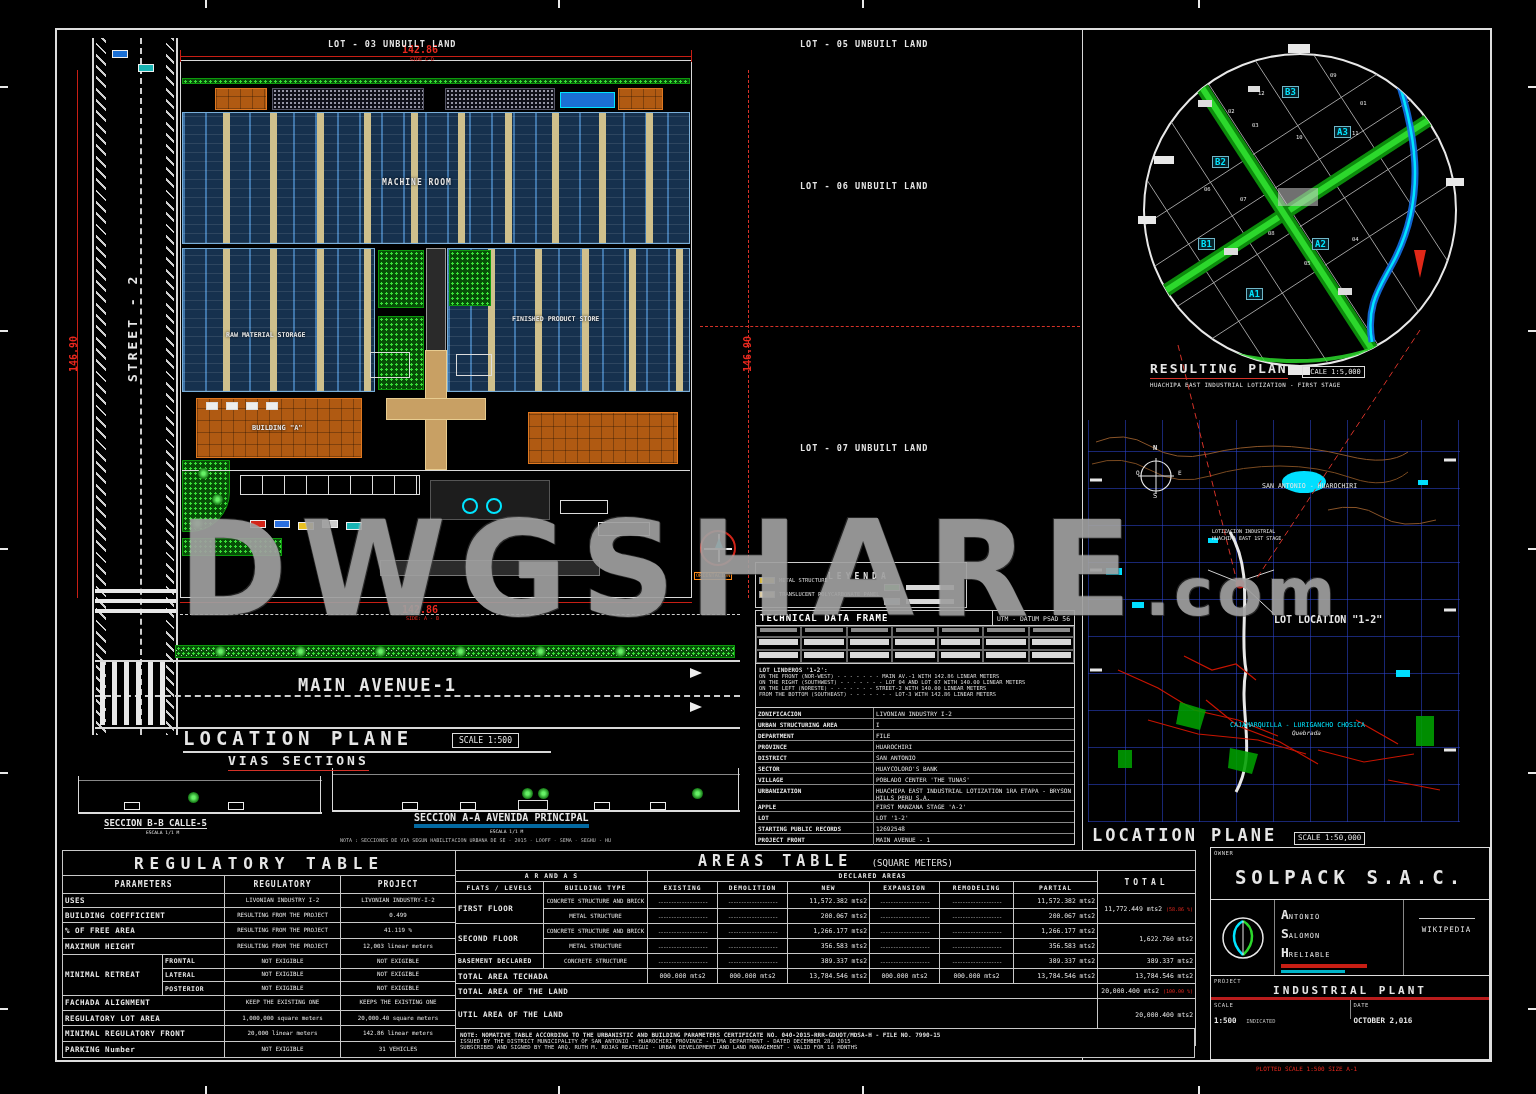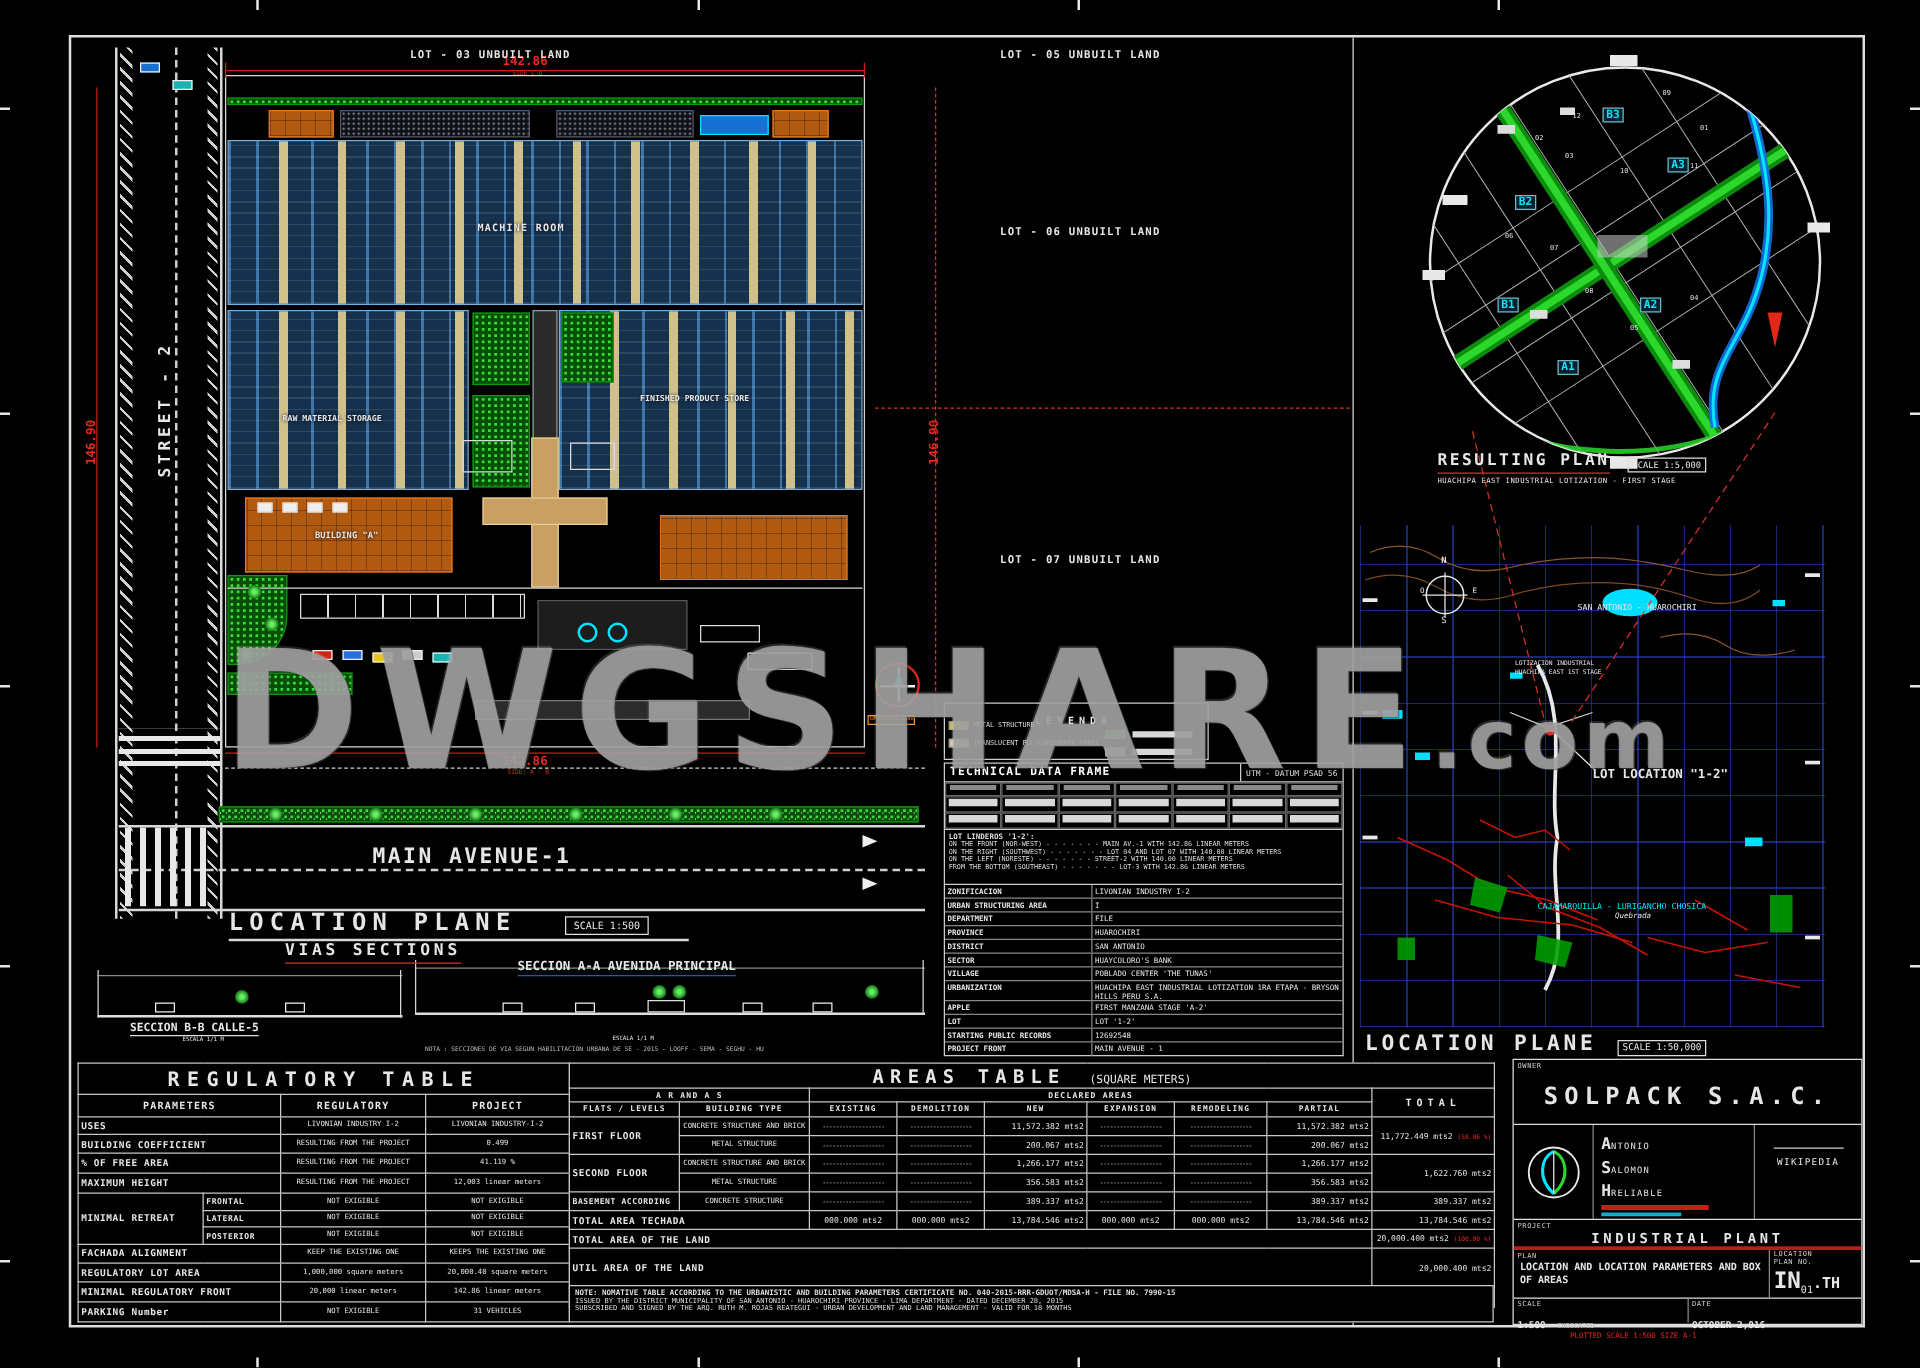--- a/index.html
+++ b/index.html
@@ -199,21 +199,21 @@
   <div class="vl" style="left:406px;top:4px;height:44px"></div>
   <div class="abs" style="left:186px;top:36px;width:30px;height:10px;border:1px solid #ddd"></div>
   <div class="tree" style="left:190px;top:24px"></div>
   <div class="tree" style="left:206px;top:24px"></div>
   <div class="tree" style="left:360px;top:24px"></div>
   <div class="car" style="left:70px;top:38px"></div>
   <div class="car" style="left:128px;top:38px"></div>
   <div class="car" style="left:262px;top:38px"></div>
   <div class="car" style="left:318px;top:38px"></div>
 </div>
-<div class="t b" style="left:414px;top:768px;font-size:10px;border-bottom:1px solid #0369a1">SECCION A-A AVENIDA PRINCIPAL</div>
+<div class="t b" style="left:414px;top:812px;font-size:10px;border-bottom:4px solid #0369a1">SECCION A-A AVENIDA PRINCIPAL</div>
 <div class="t" style="left:490px;top:829px;font-size:4.6px">ESCALA 1/1 M</div>
 <div class="t" style="left:340px;top:838px;font-size:5px;color:#bdbdbd">NOTA : SECCIONES DE VIA SEGUN HABILITACION URBANA DE SE - 2015 - LOOFF - SEMA - SEGHU - HU</div>
 
 <div class="abs" style="left:755px;top:562px;width:212px;height:46px;border:1px solid #ccc;z-index:8;background:#000">
   <div class="t b" style="left:72px;top:1px;font-size:8px;letter-spacing:4px;position:relative;display:inline-block">LEYENDA</div>
   <div style="position:absolute;left:3px;top:14px;font-size:5.4px;color:#ddd">
     <span class="chip" style="background:#d2b43c"></span><span>METAL STRUCTURE</span>
   </div>
   <div style="position:absolute;left:3px;top:28px;font-size:5.4px;color:#ddd">
     <span class="chip" style="background:#d8c8a0"></span><span>TRANSLUCENT POLYCARBONATE PANEL</span>
@@ -491,21 +491,21 @@
   <tr style="height:15px">
     <td class="sm">METAL STRUCTURE</td>
     <td class="dashc">-------------------</td>
     <td class="dashc">-------------------</td>
     <td class="num">356.583 mts2</td>
     <td class="dashc">-------------------</td>
     <td class="dashc">-------------------</td>
     <td class="num">356.583 mts2</td>
   </tr>
   <tr style="height:15px">
-    <td class="pl" style="font-size:6.4px">BASEMENT ACCORDING</td>
+    <td class="pl" style="font-size:6.4px">BASEMENT DECLARED</td>
     <td class="sm">CONCRETE STRUCTURE</td>
     <td class="dashc">-------------------</td>
     <td class="dashc">-------------------</td>
     <td class="num">389.337 mts2</td>
     <td class="dashc">-------------------</td>
     <td class="dashc">-------------------</td>
     <td class="num">389.337 mts2</td>
     <td class="num">389.337 mts2</td>
   </tr>
   <tr style="height:15px">
@@ -685,31 +685,20 @@
     </div>
     <div style="width:86px;border-left:1px solid #888;padding:10px 6px 0;text-align:center">
       <div style="width:56px;height:1px;background:#cfcfcf;margin:8px auto 6px"></div>
       <div style="font-size:7.5px;letter-spacing:1px">WIKIPEDIA</div>
     </div>
   </div>
   <div style="position:relative;height:24px;border-bottom:3px solid #b91c1c">
     <span class="lbl" style="left:3px;top:2px">PROJECT</span>
     <div class="b" style="text-align:center;font-size:11px;letter-spacing:3px;padding-top:8px">INDUSTRIAL PLANT</div>
   </div>
-  <div style="display:flex;height:39px;border-bottom:1px solid #ddd">
-    <div style="flex:1;position:relative;padding:9px 5px 0">
-      <span class="lbl" style="left:3px;top:2px">PLAN</span>
-      <div class="b" style="font-size:8px;white-space:normal;line-height:1.25">LOCATION AND LOCATION PARAMETERS AND BOX OF AREAS</div>
-    </div>
-    <div style="width:74px;border-left:1px solid #888;position:relative;padding:1px 3px">
-      <div class="lbl" style="position:static">LOCATION</div>
-      <div class="lbl" style="position:static">PLAN NO.</div>
-      <div style="margin-top:1px"><span class="b" style="font-size:18px">IN</span><sub style="font-size:8px">01</sub><span class="b" style="font-size:12px">.TH</span></div>
-    </div>
-  </div>
   <div style="display:flex;height:19px">
     <div style="flex:1;position:relative;padding:2px 3px">
       <span class="lbl" style="position:static;display:block">SCALE</span>
       <span class="b" style="font-size:7.5px">1:500</span>
       <span style="font-size:5.4px;color:#bbb">INDICATED</span>
     </div>
     <div style="flex:1;border-left:1px solid #888;position:relative;padding:2px 3px">
       <span class="lbl" style="position:static;display:block">DATE</span>
       <span class="b" style="font-size:7.5px">OCTOBER 2,016</span>
     </div>

